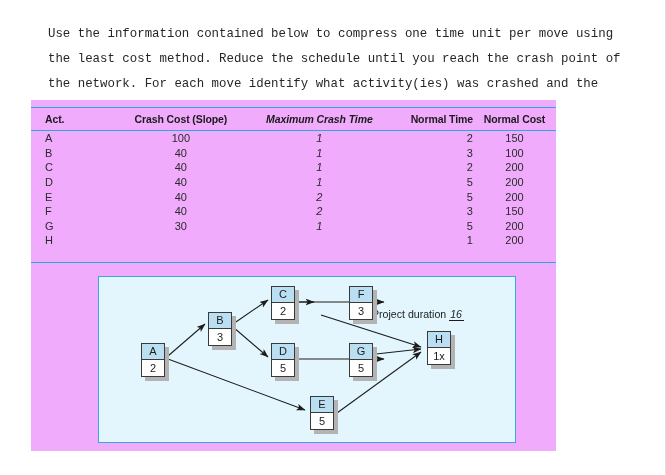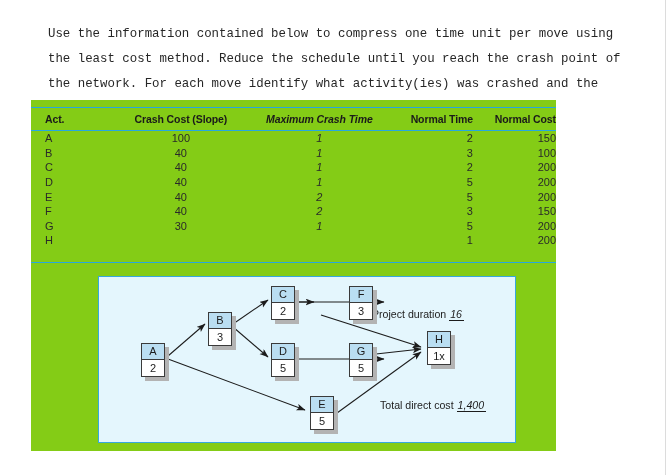--- a/index.html
+++ b/index.html
@@ -28,21 +28,21 @@
     font-family: Liberation Mono, monospace;
   }
 
   
   #blue-panel {
     position: absolute;
     left: 31px;
     top: 100px;
     width: 525px;
     height: 351px;
-    background: #84cc16;
+    background: #f0abfc;
   }
 
   
   #cost-table {
     position: absolute;
     left: 0px;
     top: 7px;
     width: 525px;
     border-collapse: collapse;
     font-size: 11px;
@@ -59,21 +59,21 @@
   #cost-table tbody td {
     padding: 0;
     height: 14.6px;
     font-size: 11px;
     color: #2a2a2a;
   }
   .col-act   { width: 60px;  text-align: left; padding-left: 14px !important; }
   .col-slope { width: 160px; text-align: center; }
   .col-mct   { width: 125px; text-align: center; font-style: italic; }
   .col-nt    { width: 95px;  text-align: right; }
-  .col-nc    { width: 85px;  text-align: right; }
+  .col-nc    { width: 85px;  text-align: center; }
   #cost-table thead .col-act { padding-left: 14px; }
 
   #table-rule-bottom {
     position: absolute;
     left: 0px;
     top: 162px;
     width: 525px;
     height: 0;
     border-bottom: 1.3px solid #27a8e0;
   }
@@ -330,21 +330,17 @@
         <div class="letter">H</div>
         <div class="dur">1x</div>
       </div>
     </div>
 
     <div class="annot" style="left:273px; top:31px;">
       <span>Project duration</span>
       <span class="val">16</span>
     </div>
 
-    <div class="annot" style="left:281px; top:122px;">
-      <span>Total direct cost</span>
-      <span class="val">1,400</span>
-    </div>
 
   </div>
 </div>
 
 <div id="page-edge"></div>
 
 </body></html>

